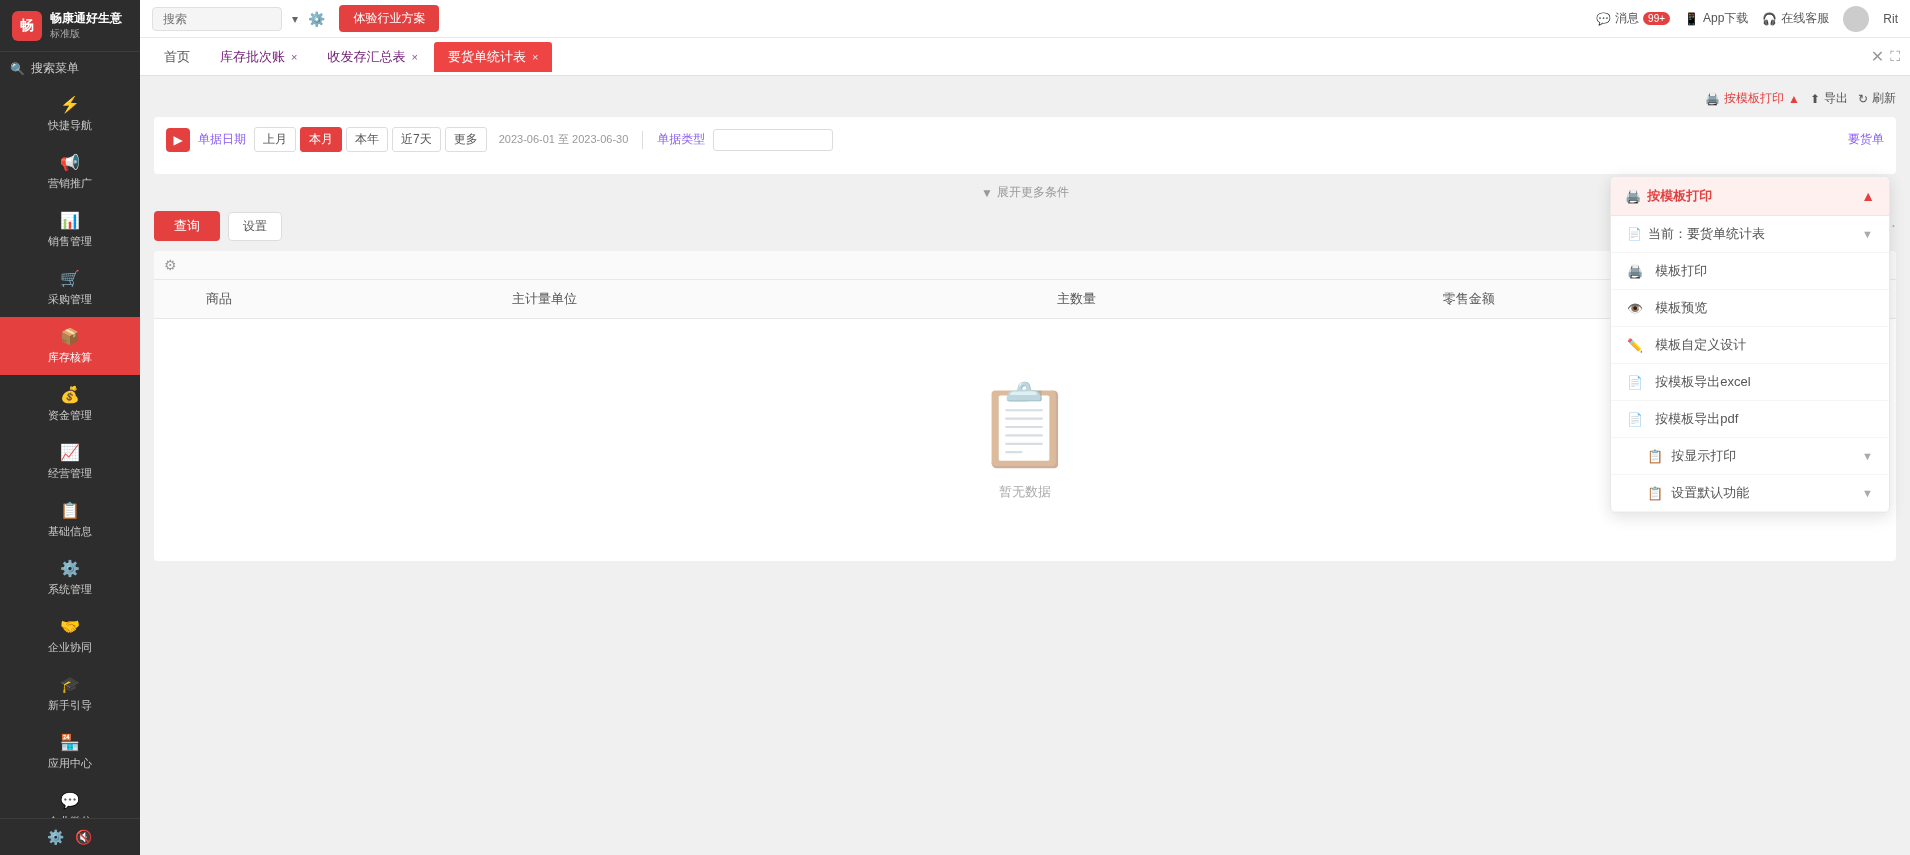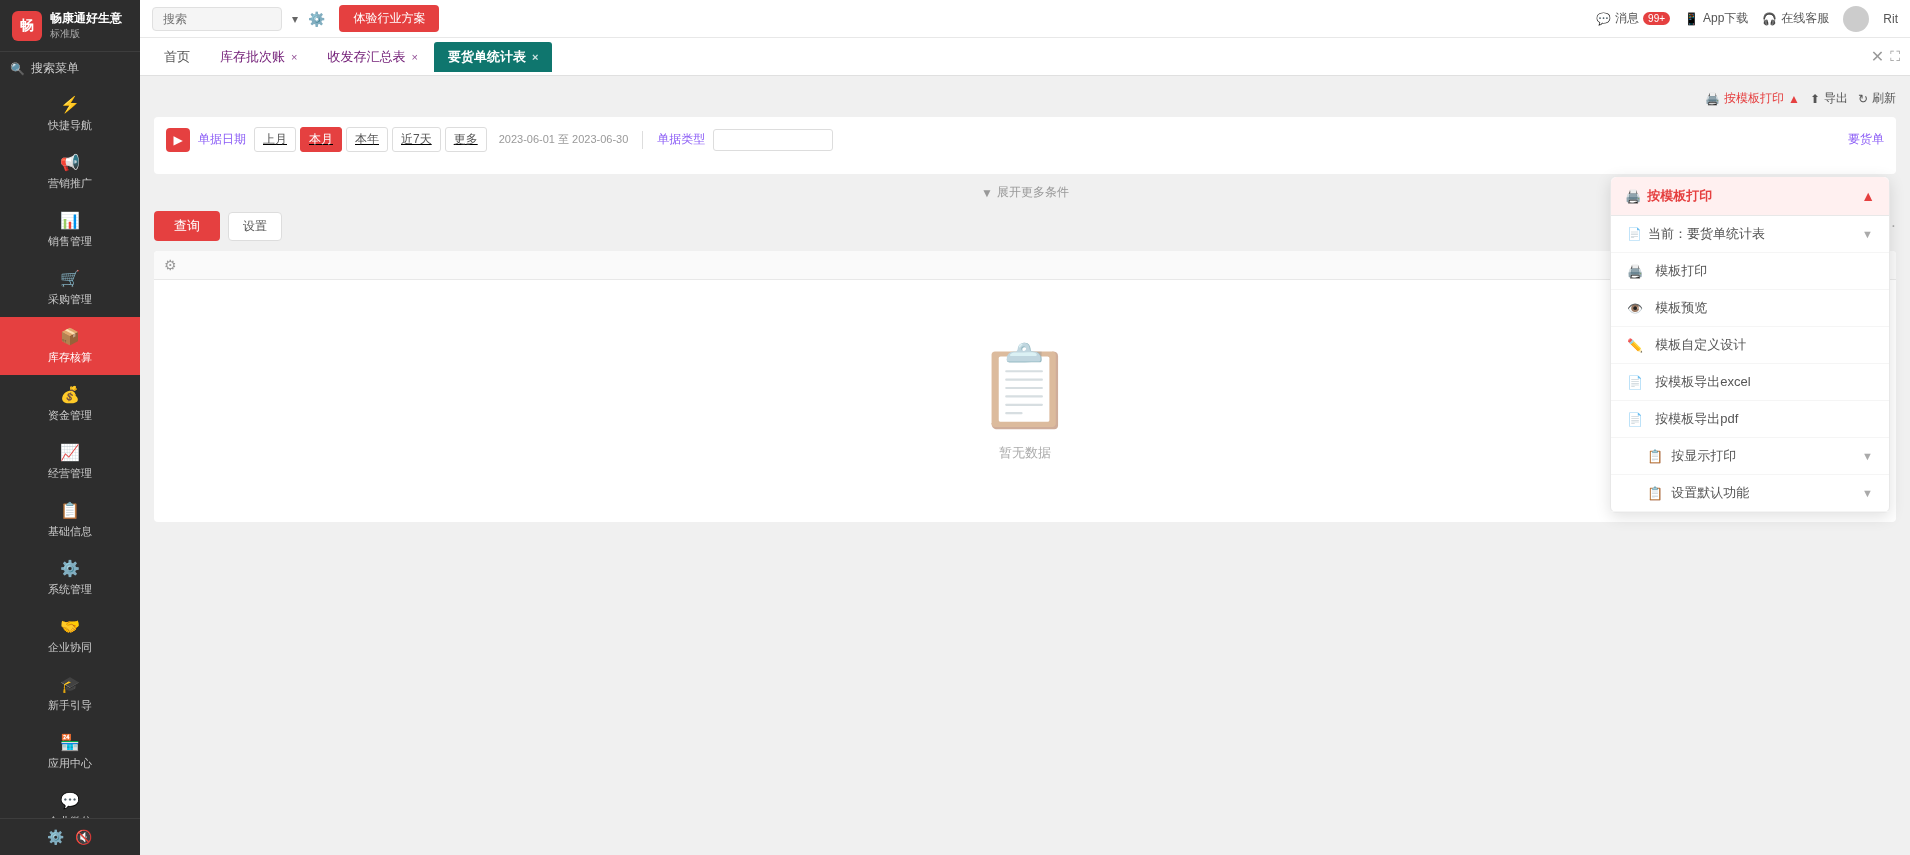--- a/index.html
+++ b/index.html
@@ -152,23 +152,22 @@
       font-size: 13px;
       cursor: pointer;
       color: #701a75;
       border-radius: 3px 3px 0 0;
       display: flex;
       align-items: center;
       gap: 6px;
       white-space: nowrap;
     }
     .tab.active {
-      background: #0f766e;
+      background: #ef4444;
       color: #fff;
-      font-weight: bold;
     }
     .tab .close { font-size: 11px; cursor: pointer; opacity: 0.8; }
     .tab-home { color: #555; }
     .tabs-right { margin-left: auto; display: flex; gap: 6px; }
     .tabs-close-btn { background: none; border: none; cursor: pointer; font-size: 16px; color: #999; }
     .tabs-expand-btn { background: none; border: none; cursor: pointer; font-size: 14px; color: #999; }
 
     
     .content {
       flex: 1;
@@ -566,21 +565,21 @@
         <button class="refresh-btn">
           <span>↻</span>
           <span>刷新</span>
         </button>
       </div>
     </div>
 
     <div class="filter-bar">
       <div class="filter-expand-btn">▶</div>
       <span class="filter-label">单据日期</span>
-      <div id="date-btns" style="display:flex; gap:4px;text-decoration:underline;">
+      <div id="date-btns" style="display:flex; gap:4px;">
           <button class="filter-date-btn">上月</button>
           <button class="filter-date-btn active">本月</button>
           <button class="filter-date-btn">本年</button>
           <button class="filter-date-btn">近7天</button>
           <button class="filter-date-btn">更多</button>
         </div>
       <span class="date-range">2023-06-01 至 2023-06-30</span>
       <div style="width:1px; height:18px; background:#ddd; margin:0 6px;"></div>
       <span class="filter-label">单据类型</span>
       <div style="position:relative; display:inline-block;">
@@ -605,20 +604,33 @@
       <button class="action-btn-query">查询</button>
       <button class="action-btn-settings">设置</button>
       <span style="flex:1;"></span>
       <span style="color:#aaa; font-size:16px; cursor:pointer;">···</span>
     </div>
 
     <div class="table-container">
       <div class="table-header">
         <span class="table-settings">⚙</span>
       </div>
+      <table>
+        <thead>
+          <tr id="table-head-row">
+              <th style="width: 40px;"></th>
+              <th>商品</th>
+              <th>主计量单位</th>
+              <th>主数量</th>
+              <th>零售金额</th>
+            </tr>
+        </thead>
+        <tbody id="table-body">
+        </tbody>
+      </table>
       <div class="empty-state">
         <div style="font-size:80px; margin-bottom:10px; opacity:0.5;">📋</div>
         <span>暂无数据</span>
       </div>
     </div>
 
     <div class="dropdown-menu">
       <div class="dropdown-header">
         <div class="dropdown-header-title">
           <span>🖨️</span>

